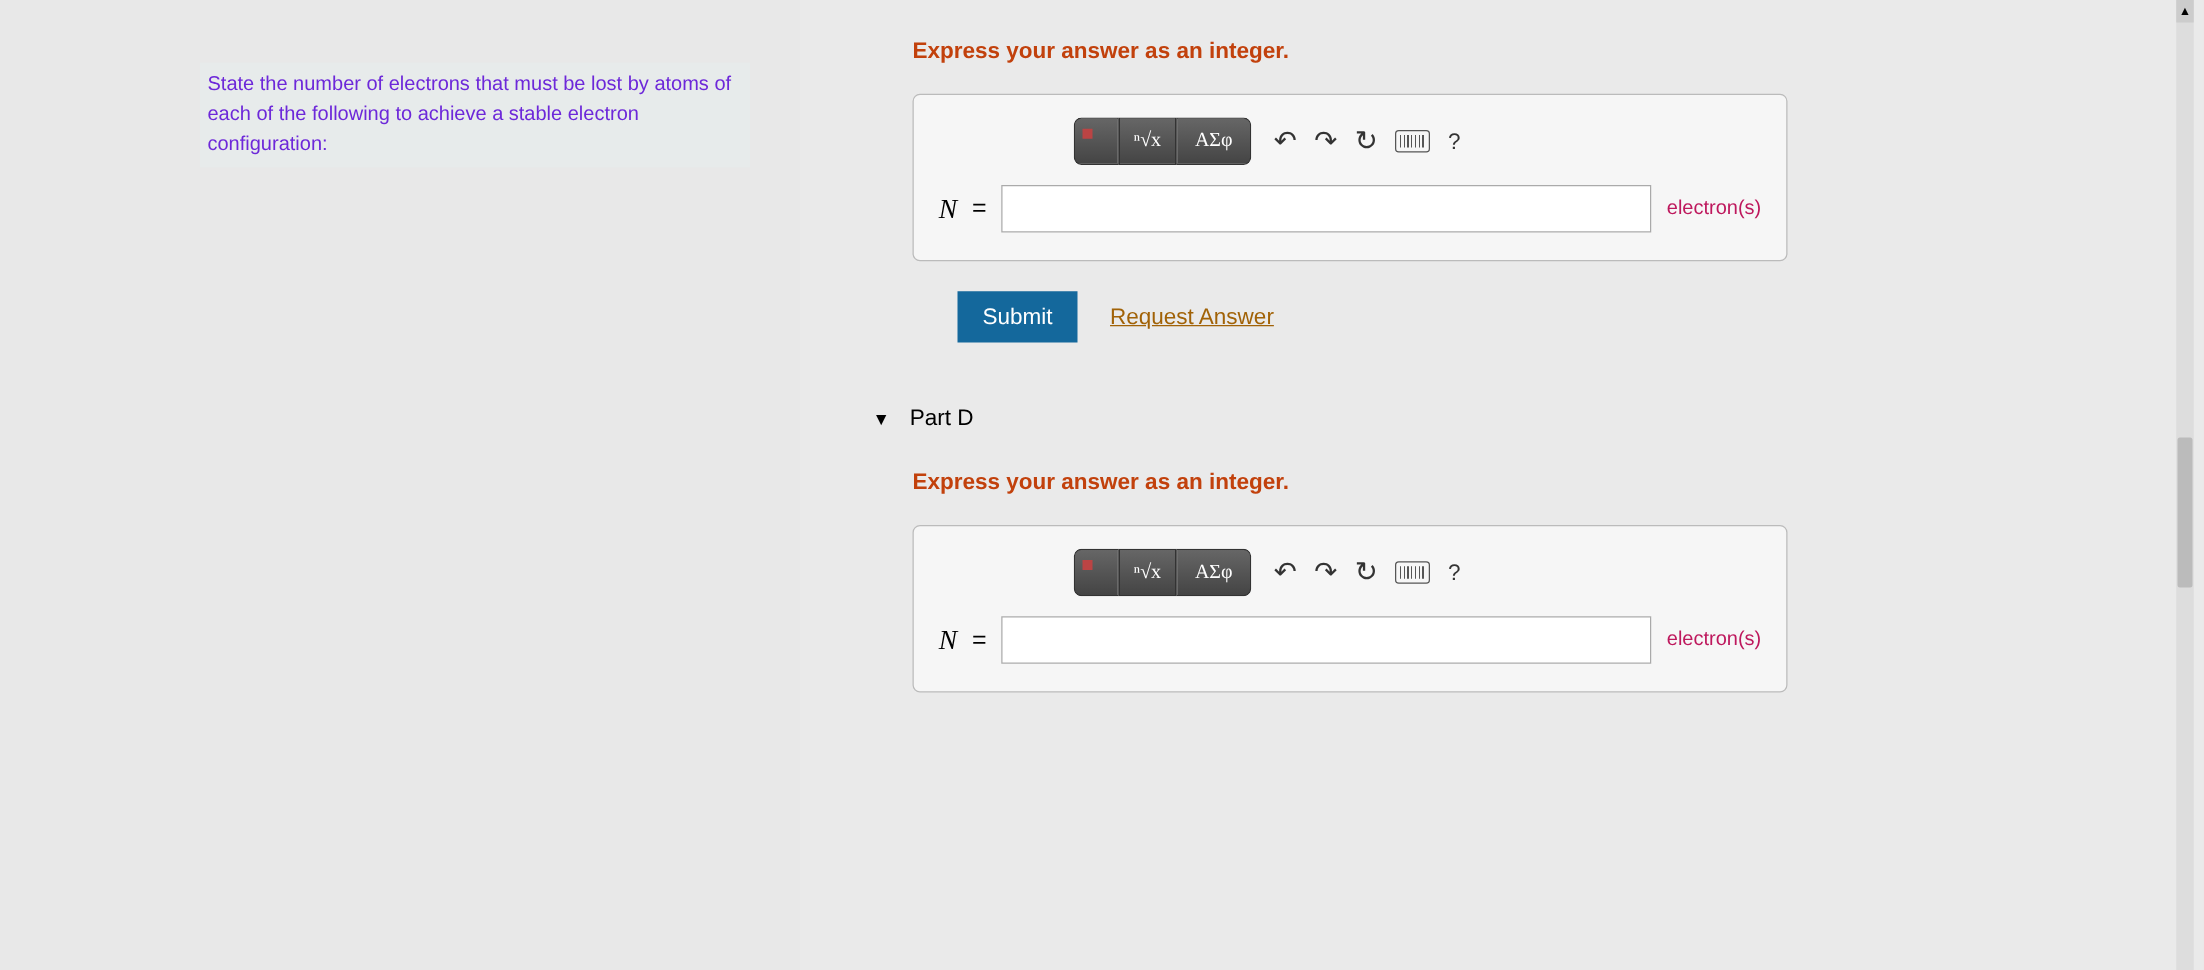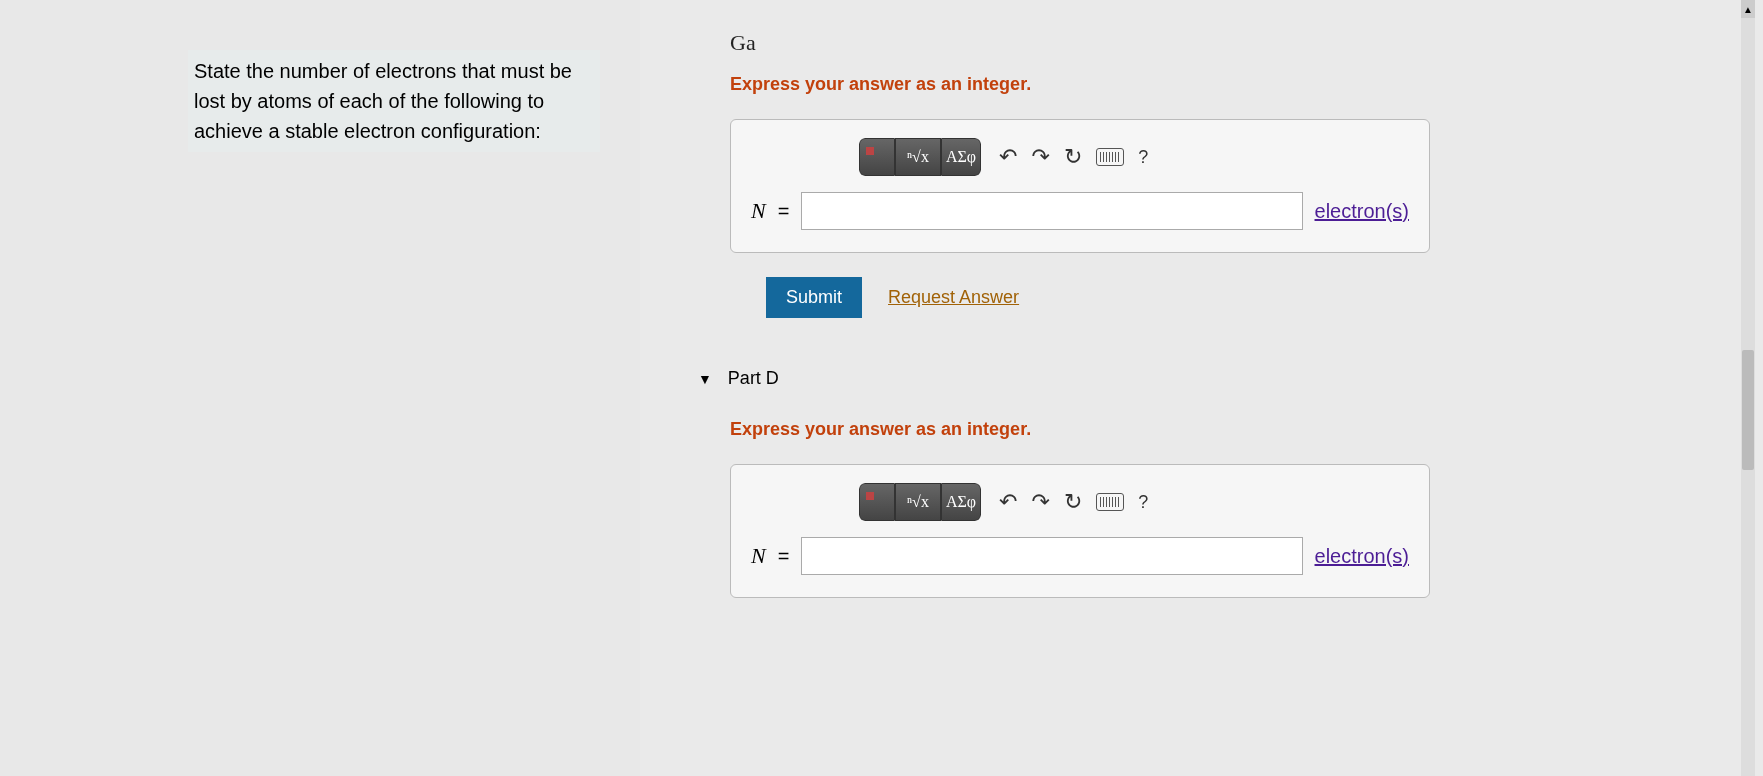--- a/index.html
+++ b/index.html
@@ -10,26 +10,25 @@
       width: 1763px;
       height: 776px;
       overflow: hidden;
     }
     .left-col {
       width: 640px;
       padding: 50px 40px 0 160px;
       background: #e8e8e8;
     }
     .question-text {
-      font-size: 20px;
-      color: #000000;
+      font-size: 16px;
+      color: #6d28d9;
       line-height: 1.5;
       background: rgba(230,240,240,0.4);
       padding: 6px;
-      margin-left: 28px;
     }
     .right-col {
       flex: 1;
       padding: 30px 200px 0 90px;
       background: #eaeaea;
       position: relative;
     }
     .element-label {
       font-family: "Times New Roman", serif;
       font-size: 22px;
@@ -96,21 +95,21 @@
       position:absolute;
       left:6px;top:8px;
       width:8px;height:8px;
       background:#b44;
     }
     .tool-dk.root {
       font-family: serif;
       width:46px;
     }
     .tool-dk.greek { 
-      width:40px;
+      width:60px;
       font-family: serif;
       border-top-right-radius:6px;
       border-bottom-right-radius:6px;
     }
     .icon-undo,.icon-redo,.icon-reset{font-size:22px;}
     .icon-kbd{
       width:28px;height:18px;
       border:1px solid #555;
       border-radius:3px;
       display:inline-block;
@@ -130,21 +129,21 @@
     }
     .eq { font-size:20px; }
     .answer-input {
       flex:1;
       height:38px;
       border:1px solid #aaa;
       background:#fff;
       font-size:18px;
       padding:0 8px;
     }
-    .unit-lbl { font-size:20px;color:#4c1d95;text-decoration:underline; }
+    .unit-lbl { font-size:16px;color:#be185d; }
     .submit-row { display:flex; align-items:center; gap:26px; margin-bottom:50px;margin-left:36px;}
     .submit-btn {
       background:#14689c;
       color:#fff;
       font-size:18px;
       border:none;
       padding:10px 20px;
       cursor:pointer;
     }
     .req-link {
@@ -180,21 +179,20 @@
   </style>
 </head>
 <body>
 
 <div class="left-col">
   <div class="question-text">State the number of electrons that must be lost by atoms of each of the following to achieve a stable electron configuration:</div>
 </div>
 
 <div class="right-col">
 
-  <div class="element-label">Ga</div>
   <div class="instruction">Express your answer as an integer.</div>
 
   <div class="answer-box">
     <div class="toolbar">
       <div class="tool-group">
         <div class="tool-dk templ"></div>
         <div class="tool-dk root">ⁿ√x</div>
         <div class="tool-dk greek">ΑΣφ</div>
       </div>
       <span class="tool-btn icon-undo">↶</span>

